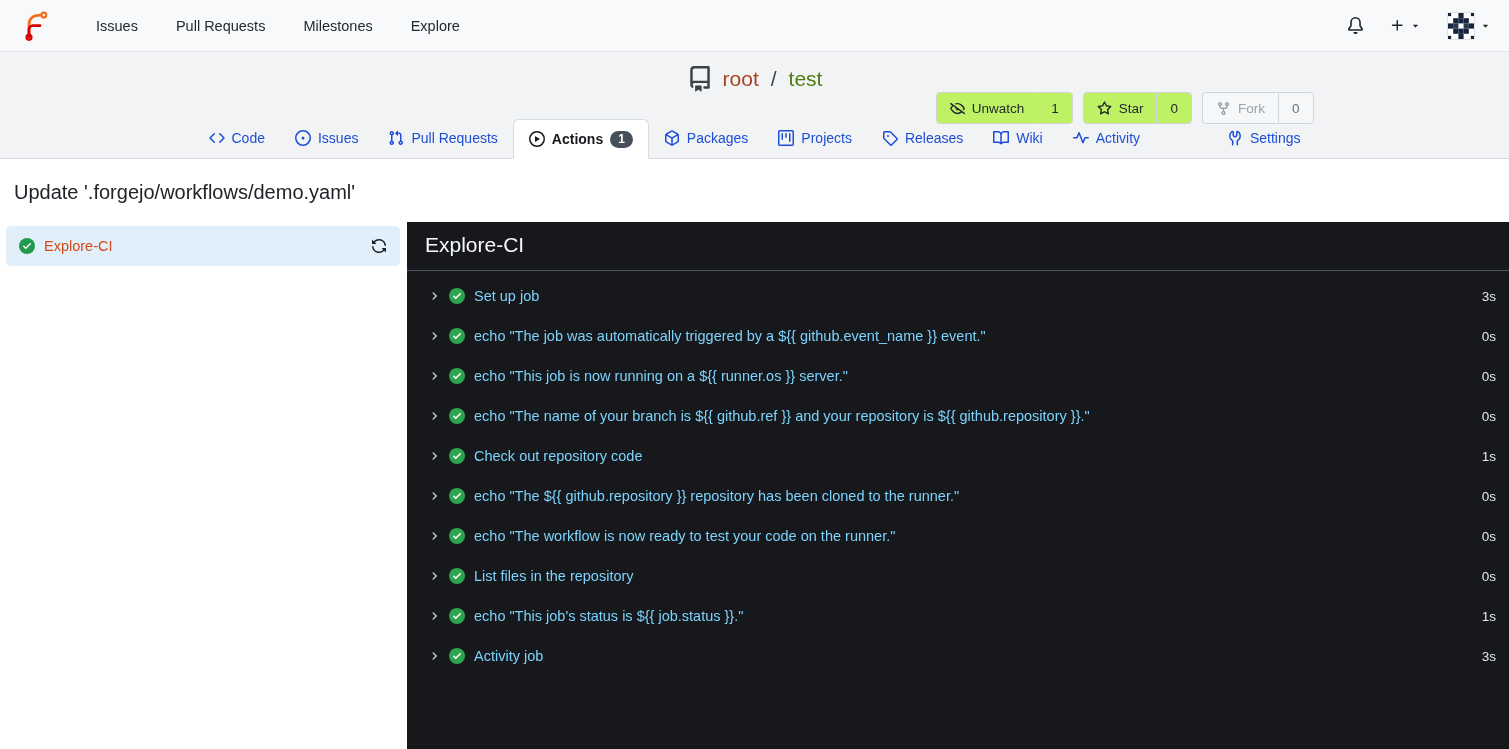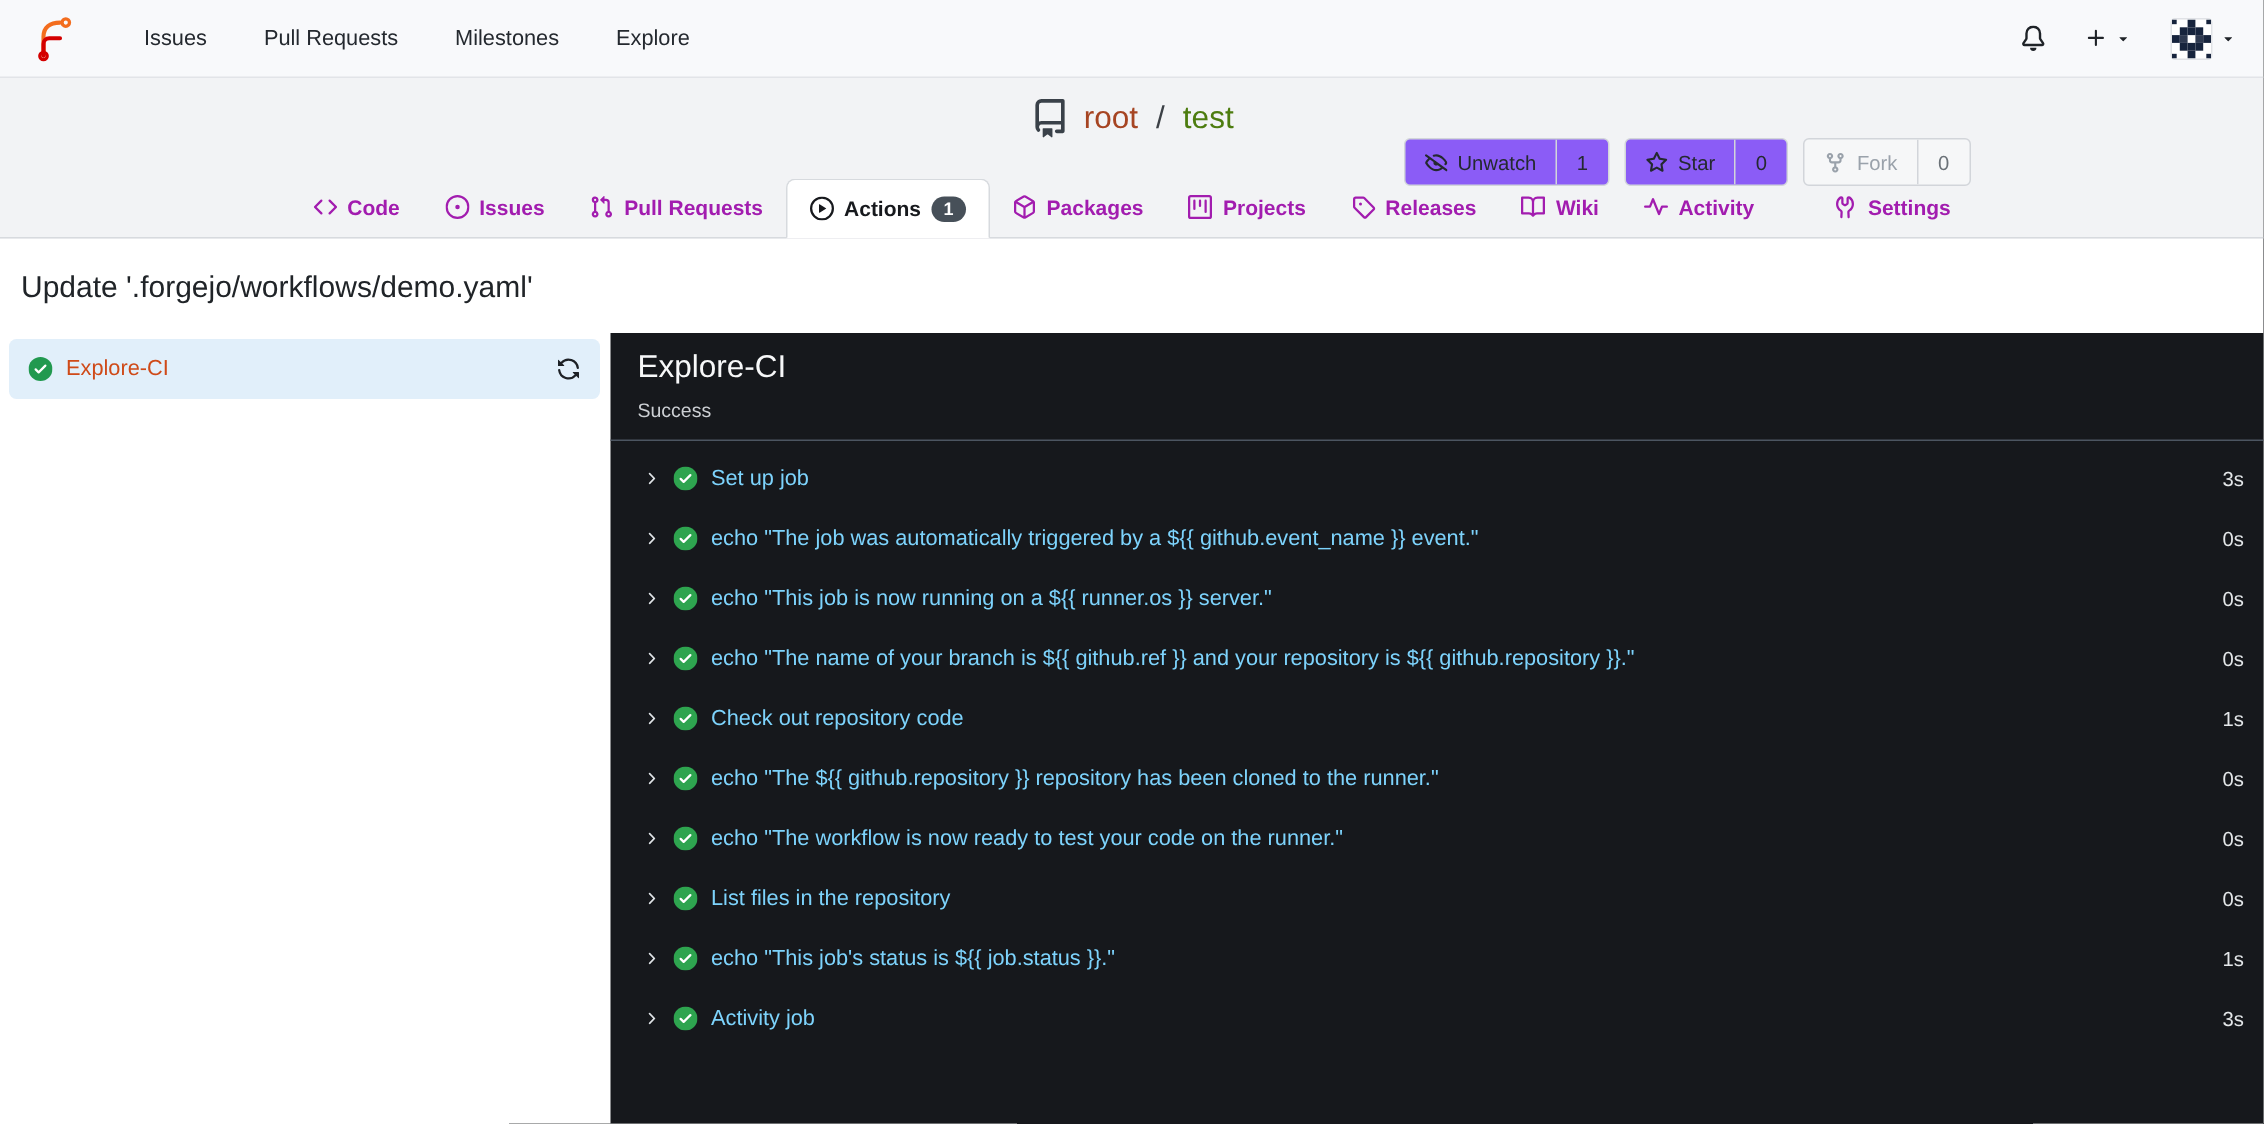--- a/index.html
+++ b/index.html
@@ -32,36 +32,36 @@
   .repo-head-inner {
     max-width:1122px; margin:0 auto; padding:0 2px;
     display:flex; align-items:center; height:40px;flex-direction:column;
   }
   .repo-title { display:flex; align-items:center; gap:10px; font-size:21px; }
   .repo-owner { color:#a64422; text-decoration:none; cursor:pointer; }
   .repo-sep { color:#3c4046; margin:0 2px; }
   .repo-name { color:#4d7c0f; text-decoration:none; cursor:pointer; }
   .repo-actions { margin-left:auto; display:flex; gap:10px; }
   .hdr-btn {
-    display:flex; align-items:stretch; background:#8b5cf6;
+    display:flex; align-items:stretch; background:#bef264;
     border:1px solid #d2d5da; border-radius:4px; overflow:hidden;
     font-size:13.5px; color:#24292f; cursor:pointer; height:32px;
   }
   .hdr-btn .seg { display:flex; align-items:center; gap:7px; padding:0 13px; }
   .hdr-btn .cnt { border-left:1px solid #d2d5da; padding:0 13px; display:flex; align-items:center; font-weight:500; }
   .hdr-btn.disabled { background:#f6f7f8; color:#9aa2ab; cursor:default; }
   .hdr-btn.disabled .cnt { color:#6b7278; }
 
   
   .tabs-row {
     max-width:1122px; margin:12px auto 0; display:flex; align-items:flex-end; height:40px;
   }
   .tab {
     display:flex; align-items:center; gap:7px; padding:0 15px; height:40px;
-    font-size:14px; color:#a21caf; cursor:pointer; text-decoration:none;font-weight:bold;
+    font-size:14px; color:#1d4ed8; cursor:pointer; text-decoration:none;
   }
   .tab.active {
     background:#fff; border:1px solid #d7dade; border-bottom:1px solid #fff;
     border-radius:6px 6px 0 0; margin-bottom:-1px; color:#17191d; font-weight:700;
   }
   .tab-badge {
     background:#475059; color:#fff; font-size:12px; font-weight:600;
     border-radius:9px; padding:1px 8px; line-height:15px;
   }
   .tab.settings { margin-left:auto; }
@@ -273,21 +273,20 @@
         <svg width="16" height="16" viewBox="0 0 16 16" fill="currentColor">
             <path d="M1.705 8.005a.75.75 0 0 1 .834.656 5.5 5.5 0 0 0 9.592 2.97l-1.204-1.204a.25.25 0 0 1 .177-.427h3.646a.25.25 0 0 1 .25.25v3.646a.25.25 0 0 1-.427.177l-1.38-1.38A7.002 7.002 0 0 1 1.05 8.84a.75.75 0 0 1 .656-.834ZM8 2.5a5.487 5.487 0 0 0-4.131 1.869l1.204 1.204A.25.25 0 0 1 4.896 6H1.25A.25.25 0 0 1 1 5.75V2.104a.25.25 0 0 1 .427-.177l1.38 1.38A7.002 7.002 0 0 1 14.95 7.16a.75.75 0 0 1-1.49.178A5.5 5.5 0 0 0 8 2.5Z"></path>
           </svg>
       </span>
     </div>
   </aside>
 
   <section class="log-panel">
     <div class="log-header">
       <div class="log-title">Explore-CI</div>
-      <div class="log-status">Success</div>
     </div>
     <div class="steps">
       <div class="step-row">
           <span class="chev">
             <svg width="12" height="12" viewBox="0 0 16 16" fill="currentColor">
               <path d="M6.22 3.22a.75.75 0 0 1 1.06 0l4.25 4.25a.75.75 0 0 1 0 1.06l-4.25 4.25a.751.751 0 0 1-1.042-.018.751.751 0 0 1-.018-1.042L9.94 8 6.22 4.28a.75.75 0 0 1 0-1.06Z"></path>
             </svg>
           </span>
           <span class="check">
             <svg width="16" height="16" viewBox="0 0 16 16">

